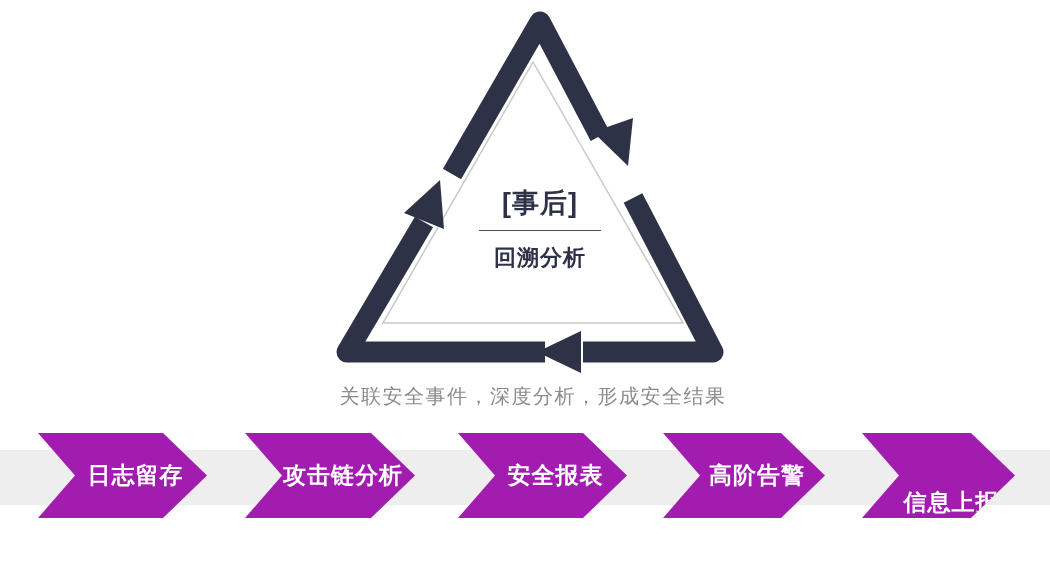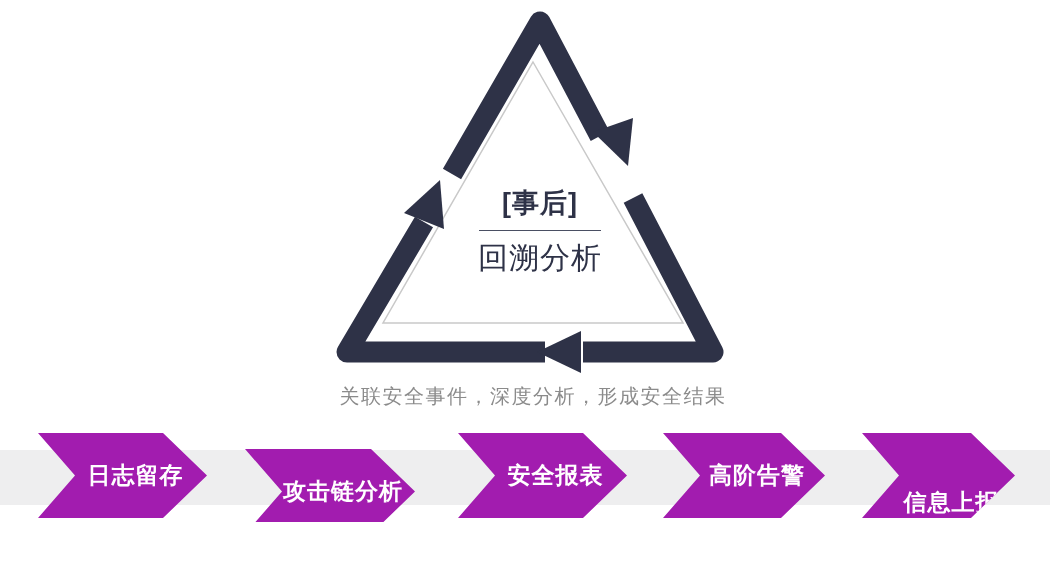--- a/index.html
+++ b/index.html
@@ -8,21 +8,21 @@
     overflow:hidden;font-family:"Liberation Sans","DejaVu Sans",sans-serif;padding-left:32px;
   }
   
   .cycle-svg{position:absolute;left:0;top:0;width:1050px;height:430px;}
   .cycle-center{
     position:absolute;left:440px;top:184px;width:200px;
     text-align:center;color:#2e3247;
   }
   .phase-tag{font-size:27px;font-weight:bold;line-height:38px;letter-spacing:1px;}
   .phase-divider{width:122px;height:0;border-top:1px solid #4a4f63;margin:8px auto 8px auto;}
-  .phase-name{font-size:30px;font-weight:normal;line-height:38px;letter-spacing:1px;}
+  .phase-name{font-size:22px;font-weight:bold;line-height:38px;letter-spacing:1px;}
   .cycle-caption{
     position:absolute;left:8px;top:383px;width:1050px;text-align:center;
     color:#8b8b8b;font-size:20px;letter-spacing:1.5px;
   }
   
   .flow-band{position:absolute;left:0;top:450px;width:1050px;height:55px;background:#eeeeef;}
   .chevron{
     position:absolute;top:433px;height:85px;background:#a21caf;
     clip-path:polygon(0 0, calc(100% - 44px) 0, 100% 50%, calc(100% - 44px) 100%, 0 100%, 37px 50%);
     display:flex;align-items:center;justify-content:center;
@@ -60,21 +60,21 @@
     <div class="phase-name">回溯分析</div>
   </div>
 
   <div class="cycle-caption">关联安全事件，深度分析，形成安全结果</div>
 
   <div class="flow-band"></div>
 
   <div class="chevron" style="left:38px;width:169px;">
     <span>日志留存</span>
   </div>
-  <div class="chevron" style="left:245px;width:170px;margin-top:16px;">
+  <div class="chevron" style="left:245px;width:170px;">
     <span>攻击链分析</span>
   </div>
   <div class="chevron" style="left:458px;width:169px;">
     <span>安全报表</span>
   </div>
   <div class="chevron" style="left:663px;width:162px;">
     <span>高阶告警</span>
   </div>
   <div class="chevron" style="left:862px;width:153px;align-items:flex-end;">
     <span>信息上报</span>

